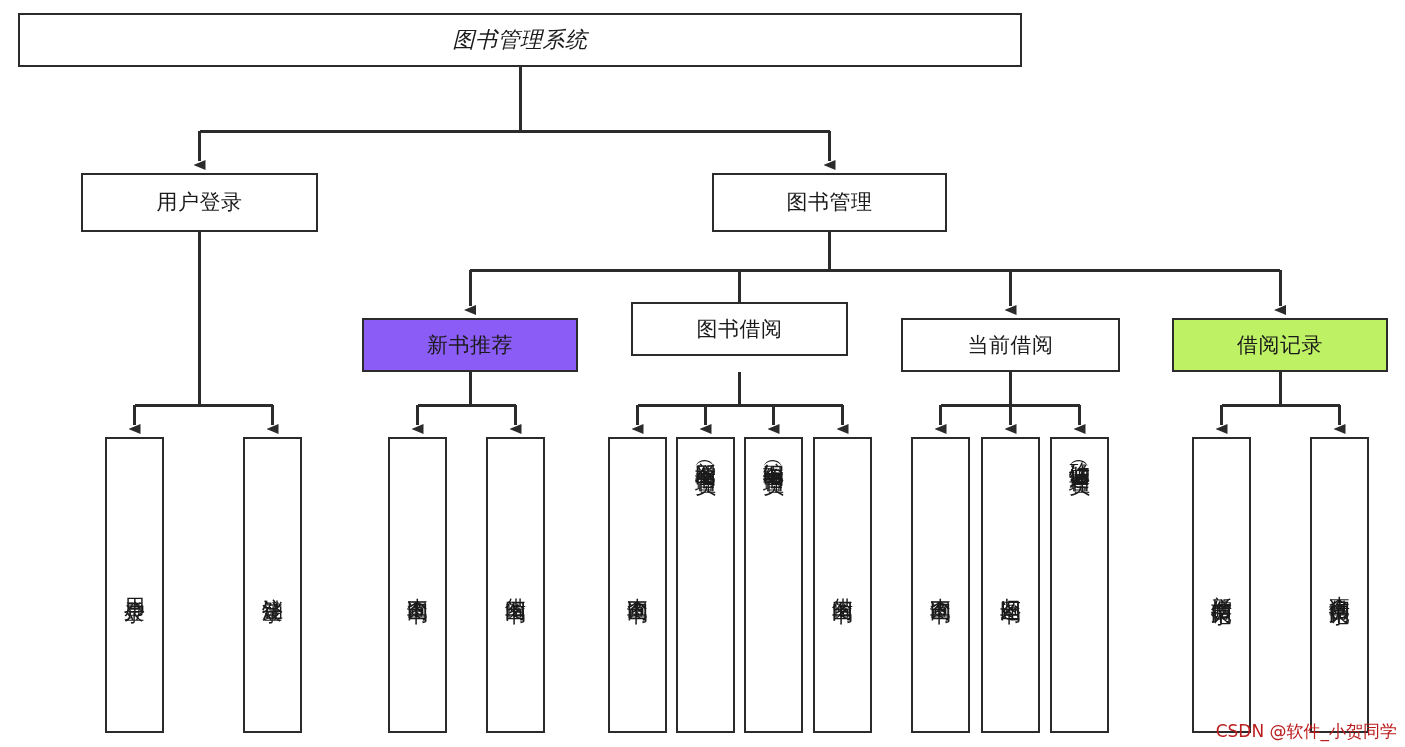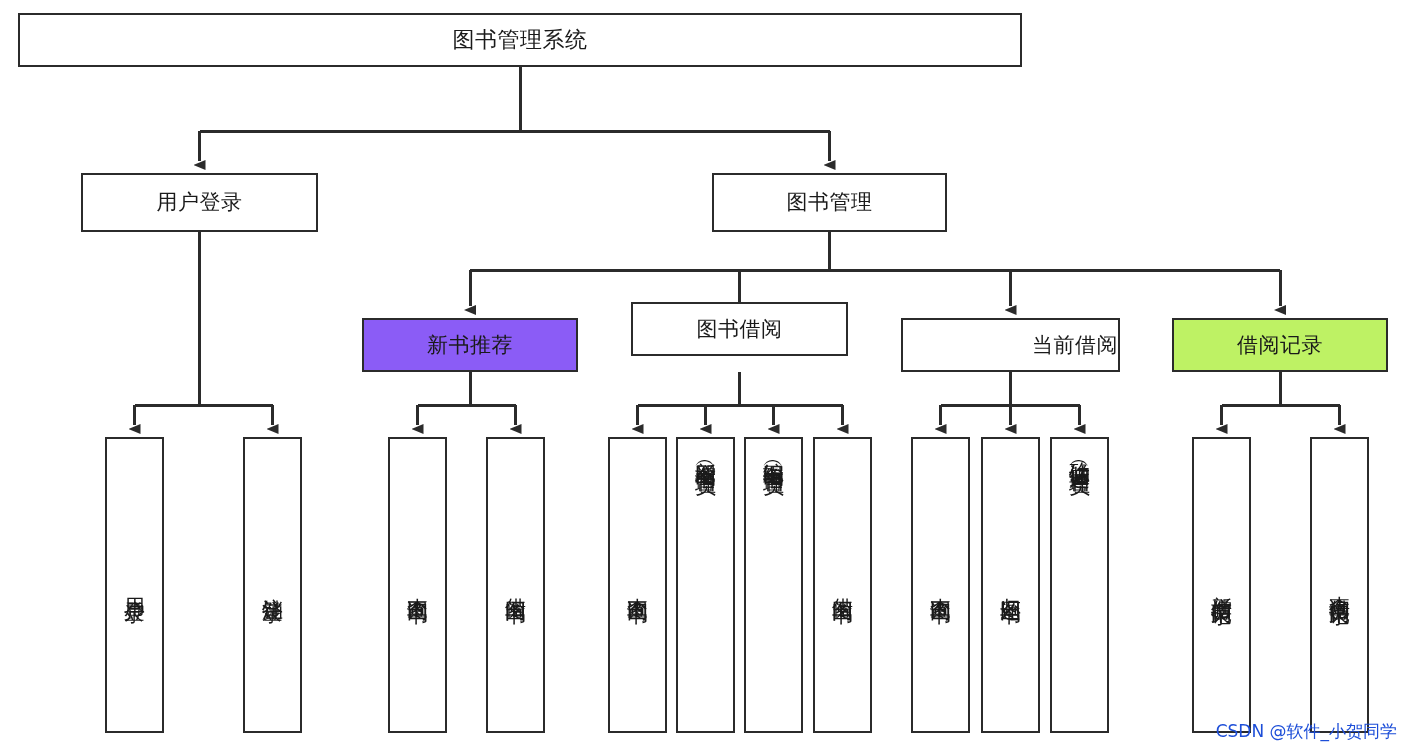--- a/index.html
+++ b/index.html
@@ -42,20 +42,21 @@
     line-height: 1.28;
     letter-spacing: 0.5px;
   }
   
   .node.horiz .lbl {
     writing-mode: horizontal-tb;
     font-size: 21px;
   }
   .node.root .lbl {
     font-size: 22px;
+    font-style: italic;
   }
   
   .node.vert {
     align-items: flex-start;
     justify-content: center;
     padding-top: 6px;
   }
   .node.vert .lbl {
     writing-mode: vertical-rl;
     text-orientation: upright;
@@ -67,21 +68,21 @@
   
   .node.vert.mid {
     align-items: center;
     padding-top: 0;
   }
   #watermark {
     position: absolute;
     right: 8px;
     bottom: 4px;
     font-size: 17px;
-    color: #1d4ed8;
+    color: #b91c1c;
     white-space: nowrap;
     font-family: "DejaVu Sans", "Liberation Sans", sans-serif;
   }
 </style>
 </head>
 <body>
 
 <div id="canvas">
 
   <svg id="edges" viewBox="0 0 1405 747" xmlns="http://www.w3.org/2000/svg">
@@ -136,21 +137,21 @@
       </div>
       <div class="node horiz" style="left: 712px; top: 173px; width: 235px; height: 59px; border-color: rgb(43, 43, 43); background: rgb(255, 255, 255); color: rgb(26, 26, 26);">
         <span class="lbl">图书管理</span>
       </div>
       <div class="node horiz" style="left: 362px; top: 318px; width: 216px; height: 54px; border-color: rgb(43, 43, 43); background: #8b5cf6; color: rgb(26, 26, 26);">
         <span class="lbl">新书推荐</span>
       </div>
       <div class="node horiz" style="left: 631px; top: 302px; width: 217px; height: 54px; border-color: rgb(43, 43, 43); background: rgb(255, 255, 255); color: rgb(26, 26, 26);">
         <span class="lbl">图书借阅</span>
       </div>
-      <div class="node horiz" style="left: 901px; top: 318px; width: 219px; height: 54px; border-color: rgb(43, 43, 43); background: rgb(255, 255, 255); color: rgb(26, 26, 26); justify-content: flex-end;">
+      <div class="node horiz" style="left: 901px; top: 318px; width: 219px; height: 54px; border-color: rgb(43, 43, 43); background: rgb(255, 255, 255); color: rgb(26, 26, 26);">
         <span class="lbl">当前借阅</span>
       </div>
       <div class="node horiz" style="left: 1172px; top: 318px; width: 216px; height: 54px; border-color: rgb(43, 43, 43); background: #bef264; color: rgb(26, 26, 26);">
         <span class="lbl">借阅记录</span>
       </div>
       <div class="node vert mid" style="left: 105px; top: 437px; width: 59px; height: 296px; border-color: rgb(43, 43, 43); background: rgb(255, 255, 255); color: rgb(26, 26, 26);">
         <span class="lbl">用户登录</span>
       </div>
       <div class="node vert mid" style="left: 243px; top: 437px; width: 59px; height: 296px; border-color: rgb(43, 43, 43); background: rgb(255, 255, 255); color: rgb(26, 26, 26);">
         <span class="lbl">注销登录</span>

